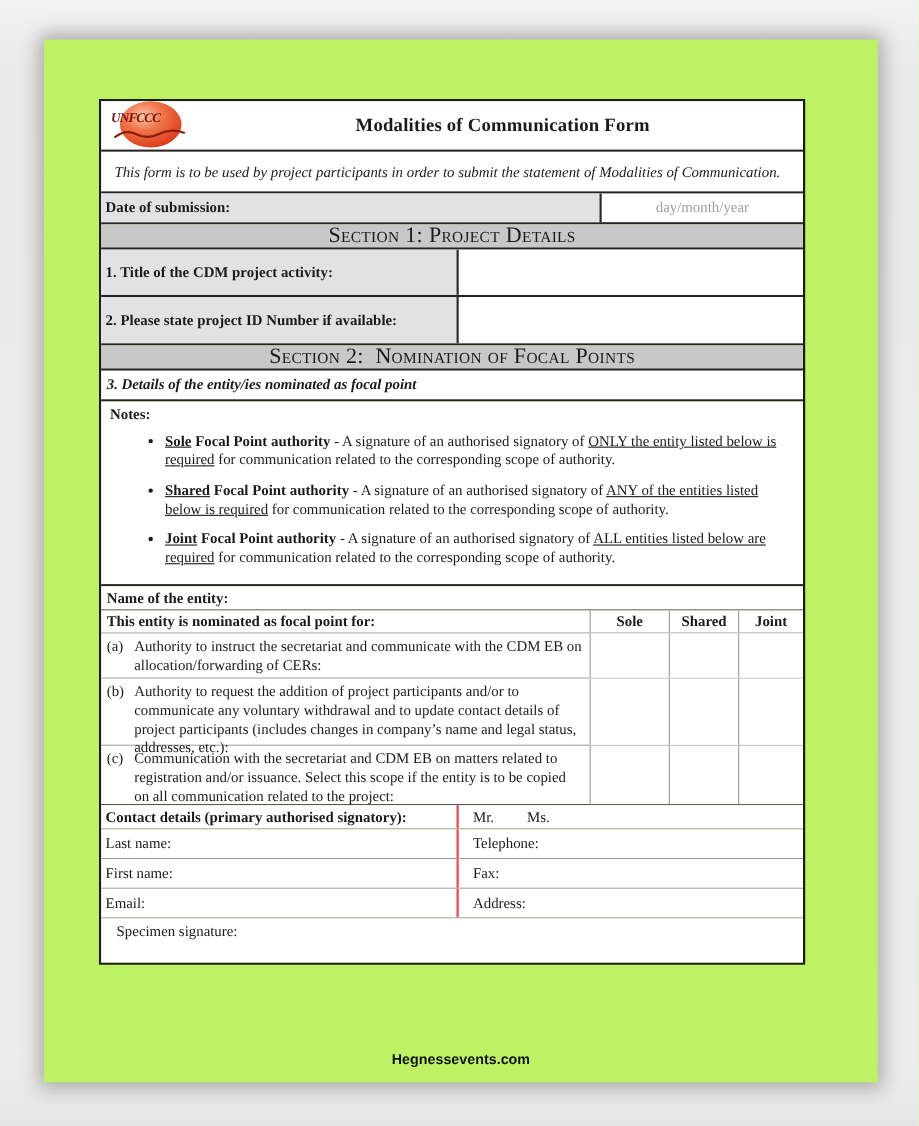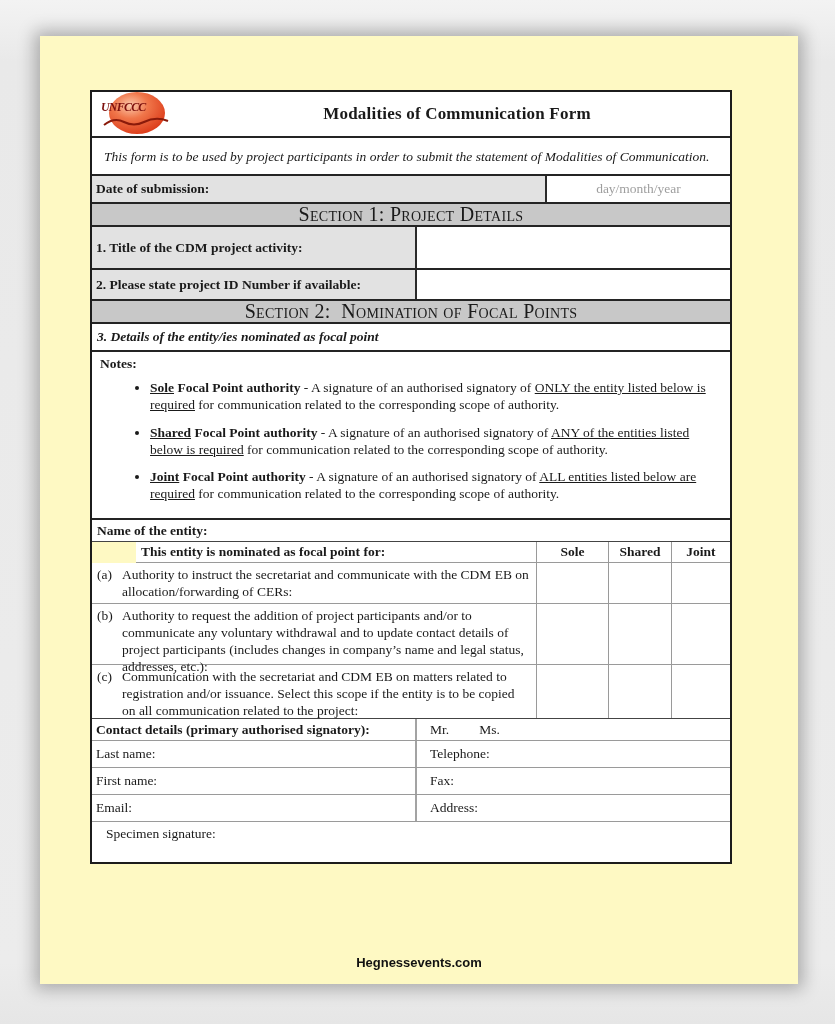--- a/index.html
+++ b/index.html
@@ -5,21 +5,21 @@
   html,body{margin:0;padding:0;}
   body{
     width:835px;height:1024px;position:relative;
     background:linear-gradient(180deg,#f3f3f3 0%,#e9e9e9 6%,#ececec 94%,#e6e6e6 100%);
     font-family:"Liberation Serif","DejaVu Serif",serif;
     color:#1a1a1a;
     overflow:hidden;
   }
   .page{
     position:absolute;left:40px;top:36px;width:758px;height:948px;
-    background:#fef9c3;
+    background:#bef264;
     box-shadow:0 0 16px 5px rgba(0,0,0,0.28);
   }
   .form{
     position:absolute;left:50px;top:54px;width:642px;
     border:2px solid #1c1c1c;
     box-sizing:border-box;
     font-size:13.5px;
   }
   .row{box-sizing:border-box;display:flex;align-items:center;background:#fff;}
   .bb-heavy{border-bottom:2px solid #242424;}
@@ -41,58 +41,58 @@
   .cell-label{background:#e2e2e2;height:100%;display:flex;align-items:center;padding-left:4px;font-weight:bold;box-sizing:border-box;}
   .date-label{width:453px;flex:0 0 auto;}
   .date-value{flex:1;height:100%;border-left:2px solid #2a2a2a;display:flex;align-items:center;justify-content:center;color:#9e9e9e;box-sizing:border-box;}
 
   
   .section-row{height:23px;background:#c8c8c8;justify-content:center;font-weight:normal;font-variant:small-caps;font-size:20px;letter-spacing:.3px;text-align:center;}
 
   
   .field-row{padding:0;}
   .r1{height:43px;}
-  .r2{height:31px;}
+  .r2{height:44px;}
   .field-label{width:323px;flex:0 0 auto;}
   .field-input{flex:1;height:100%;border-left:2px solid #2a2a2a;background:#fff;box-sizing:border-box;}
 
   
   .row3{height:28px;padding-left:5px;font-weight:bold;font-style:italic;}
 
   
   .notes-row{height:168px;display:block;padding:4px 8px 0 8px;}
   .notes-title{font-weight:bold;}
   .notes-list{margin:7px 0 0 0;padding-left:50px;}
   .notes-list li{margin-bottom:10px;line-height:1.28;padding-right:2px;}
   .u{text-decoration:underline;}
 
   
   .name-row{height:22px;padding-left:5px;}
   .name-fill{flex:1;height:100%;}
 
   
-  .focal-header{height:21px;margin-left:44px;}
+  .focal-header{height:21px;}
   .fh-label{flex:1;padding-left:5px;font-weight:bold;height:100%;display:flex;align-items:center;box-sizing:border-box;}
   .fcol{height:100%;display:flex;align-items:center;justify-content:center;font-weight:bold;border-left:1px solid #9a9a9a;box-sizing:border-box;}
   .w-sole{width:72px;flex:0 0 auto;}
   .w-shared{width:63px;flex:0 0 auto;}
   .w-joint{width:59px;flex:0 0 auto;}
   .focal-row{align-items:stretch;}
   .h-a{height:41px;}
   .h-b{height:61px;}
   .h-c{height:54px;}
   .fr-text{flex:1;display:flex;padding:3px 6px 0 5px;line-height:1.26;box-sizing:border-box;}
   .marker{width:25px;flex:0 0 auto;}
   .ftext{flex:1;max-width:412px;}
   .fcell{box-sizing:border-box;border-left:1px solid #9a9a9a;background:#fff;}
 
   
   .contact-header{height:22px;align-items:stretch;}
   .c-left{width:323px;flex:0 0 auto;display:flex;align-items:center;padding-left:4px;box-sizing:border-box;}
-  .c-right{flex:1;border-left:2px solid #a3a3a3;display:flex;align-items:center;padding-left:13px;box-sizing:border-box;}
+  .c-right{flex:1;border-left:2px solid #ef4444;display:flex;align-items:center;padding-left:13px;box-sizing:border-box;}
   .contact-row{height:27px;align-items:stretch;}
   .indent{}
   .salutation span{margin-right:30px;}
   .specimen-row{height:40px;align-items:flex-start;padding:4px 0 0 14px;}
 
   
   .watermark{
     position:absolute;left:0;right:0;bottom:14px;text-align:center;
     font-family:"Liberation Sans","DejaVu Sans",sans-serif;
     font-weight:bold;font-size:13px;color:#111;

